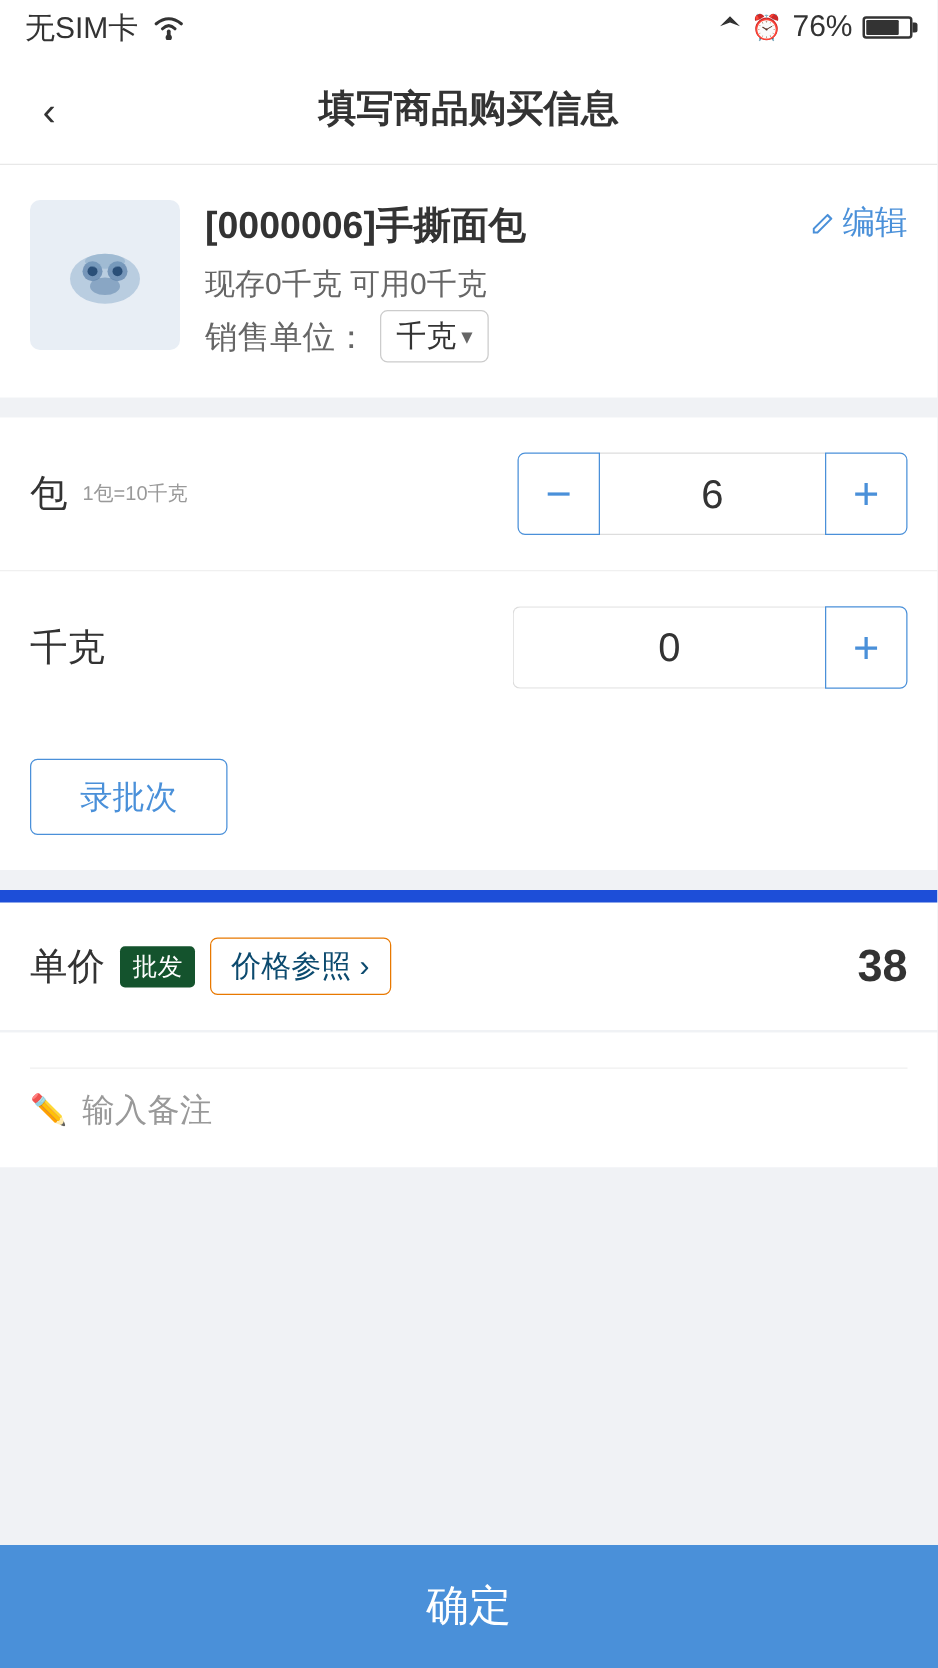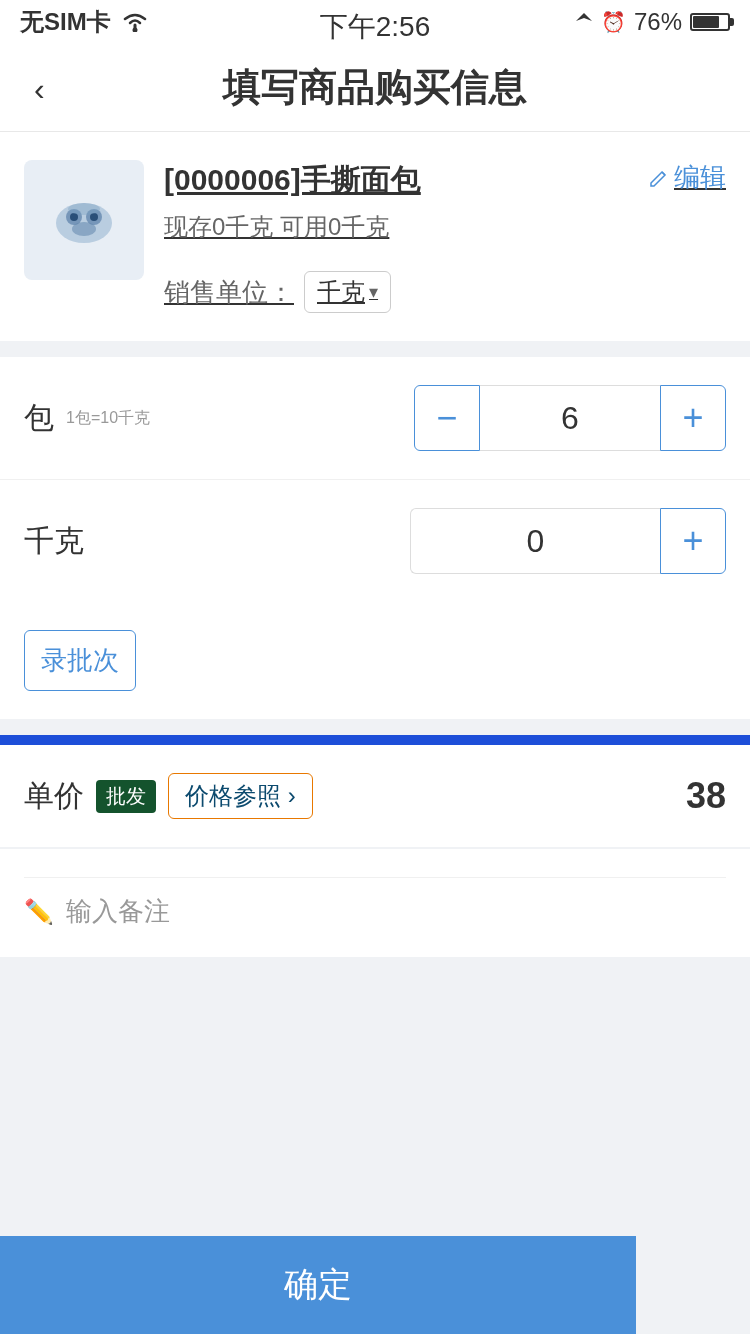--- a/index.html
+++ b/index.html
@@ -23,21 +23,20 @@
       justify-content: space-between;
       padding: 0 20px;
       font-size: 24px;
       color: #333;
     }
     .status-left {
       display: flex;
       align-items: center;
       gap: 10px;
       font-size: 24px;
-      font-weight: bold;
     }
     .status-center {
       font-size: 28px;
       font-weight: 500;
       position: absolute;
       left: 50%;
       transform: translateX(-50%);
       top: 8px;
     }
     .status-right {
@@ -86,34 +85,33 @@
     }
     .nav-back {
       position: absolute;
       left: 24px;
       font-size: 36px;
       color: #333;
       cursor: pointer;
       padding: 10px;
     }
     .nav-title {
-      font-size: 38px;
+      font-size: 30px;
       font-weight: 600;
       color: #333;
     }
 
     
     .product-card {
       background: #fff;
       padding: 28px 24px;
       display: flex;
       align-items: flex-start;
       gap: 20px;
       margin-bottom: 16px;
-      text-decoration: underline;
     }
     .product-image {
       width: 120px;
       height: 120px;
       background: #e8eef5;
       border-radius: 8px;
       display: flex;
       align-items: center;
       justify-content: center;
       flex-shrink: 0;
@@ -123,21 +121,21 @@
     }
     .product-name {
       font-size: 30px;
       font-weight: 600;
       color: #333;
       margin-bottom: 10px;
     }
     .product-stock {
       font-size: 24px;
       color: #666;
-      margin-bottom: 28px;
+      margin-bottom: 5px;
     }
     .product-unit-row {
       display: flex;
       align-items: center;
       gap: 10px;
       font-size: 26px;
       color: #666;
     }
     .unit-select {
       border: 1px solid #ccc;
@@ -222,21 +220,21 @@
       justify-content: space-between;
     }
     .summary-text {
       font-size: 30px;
       color: #333;
     }
     .batch-btn {
       border: 1px solid #4a90d9;
       color: #4a90d9;
       background: #fff;
-      padding: 12px 16px;
+      padding: 12px 39px;
       border-radius: 6px;
       font-size: 26px;
       cursor: pointer;
     }
 
     
     .price-section {
       background: #fff;
       padding: 28px 24px;
       display: flex;
@@ -317,21 +315,21 @@
     .content-body {
       min-height: 400px;
       background: #f0f2f5;
     }
 
     
     .confirm-bar {
       position: fixed;
       bottom: 0;
       left: 0;
-      width: 636px;
+      width: 750px;
       height: 98px;
       background: #4a90d9;
       display: flex;
       align-items: center;
       justify-content: center;
       cursor: pointer;
     }
     .confirm-text {
       color: #fff;
       font-size: 34px;
@@ -352,21 +350,20 @@
   <div class="status-left">
     <span>无SIM卡</span>
 
     <svg width="28" height="20" viewBox="0 0 28 20">
       <path d="M14 16 Q14 13 14 13" stroke="#333" stroke-width="3" fill="none" stroke-linecap="round"></path>
       <path d="M9 11 Q14 6 19 11" stroke="#333" stroke-width="2.5" fill="none" stroke-linecap="round"></path>
       <path d="M4 7 Q14 -1 24 7" stroke="#333" stroke-width="2.5" fill="none" stroke-linecap="round"></path>
       <circle cx="14" cy="18" r="2.5" fill="#333"></circle>
     </svg>
   </div>
-  <div class="status-center">下午2:56</div>
   <div class="status-right">
 
     <svg width="18" height="20" viewBox="0 0 18 20">
       <path d="M9 1 L17 9 L9 6 L1 9 Z" fill="#333"></path>
     </svg>
 
     <span style="font-size:20px;">⏰</span>
     <span>76%</span>
     <div class="battery">
       <div class="battery-fill"></div>

